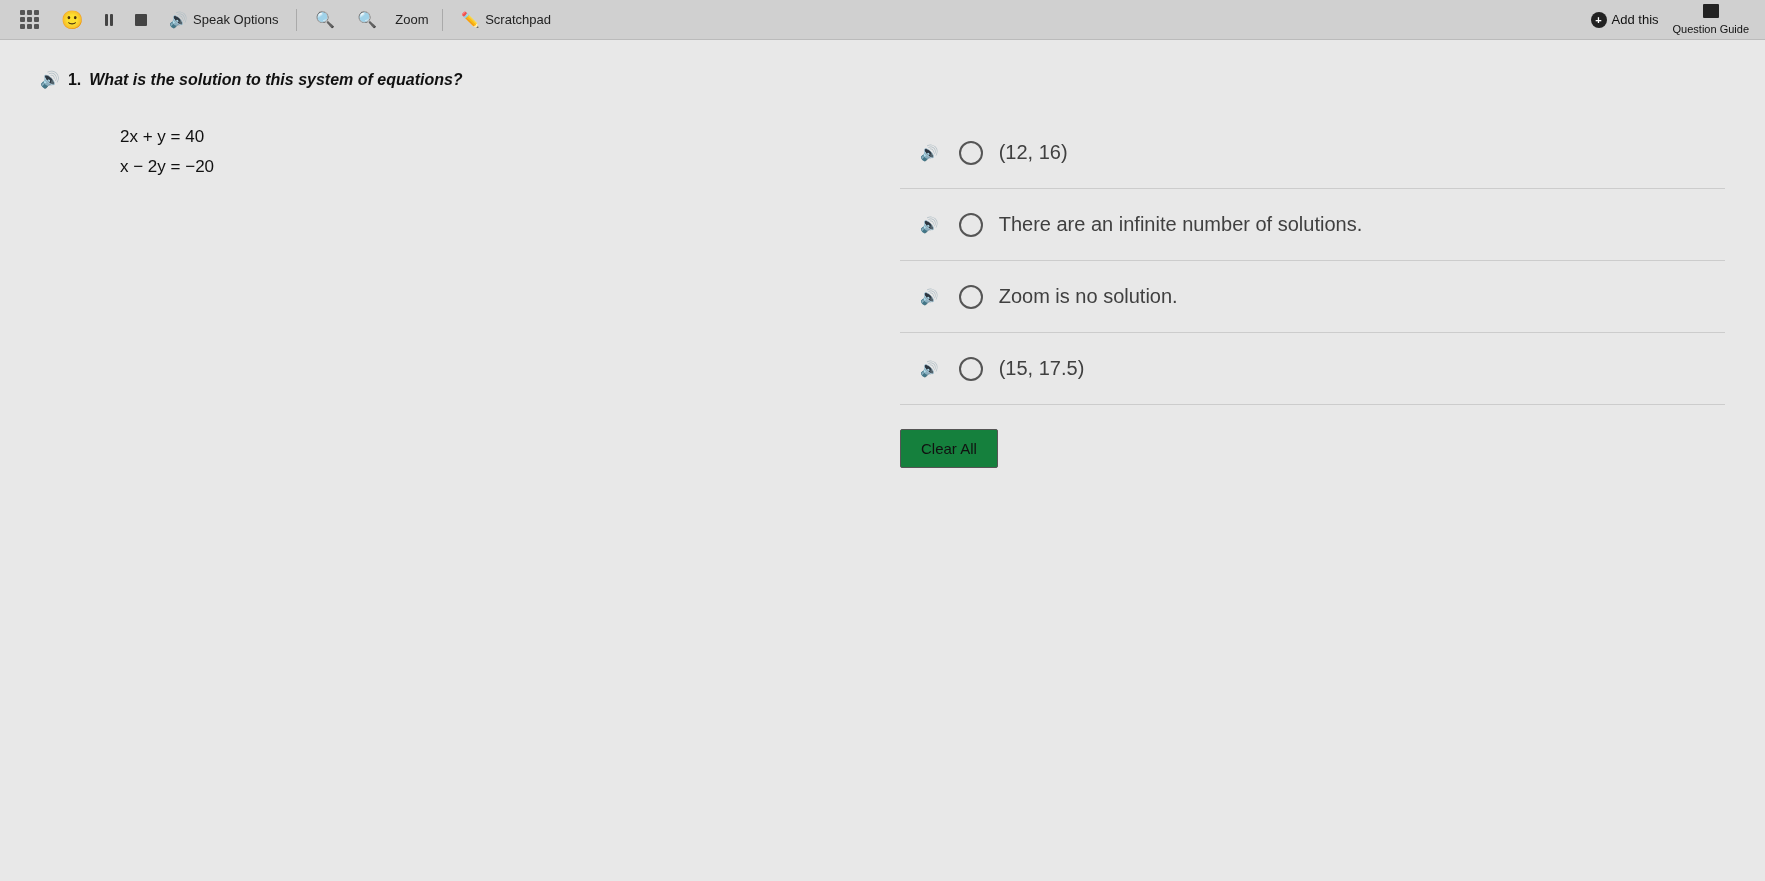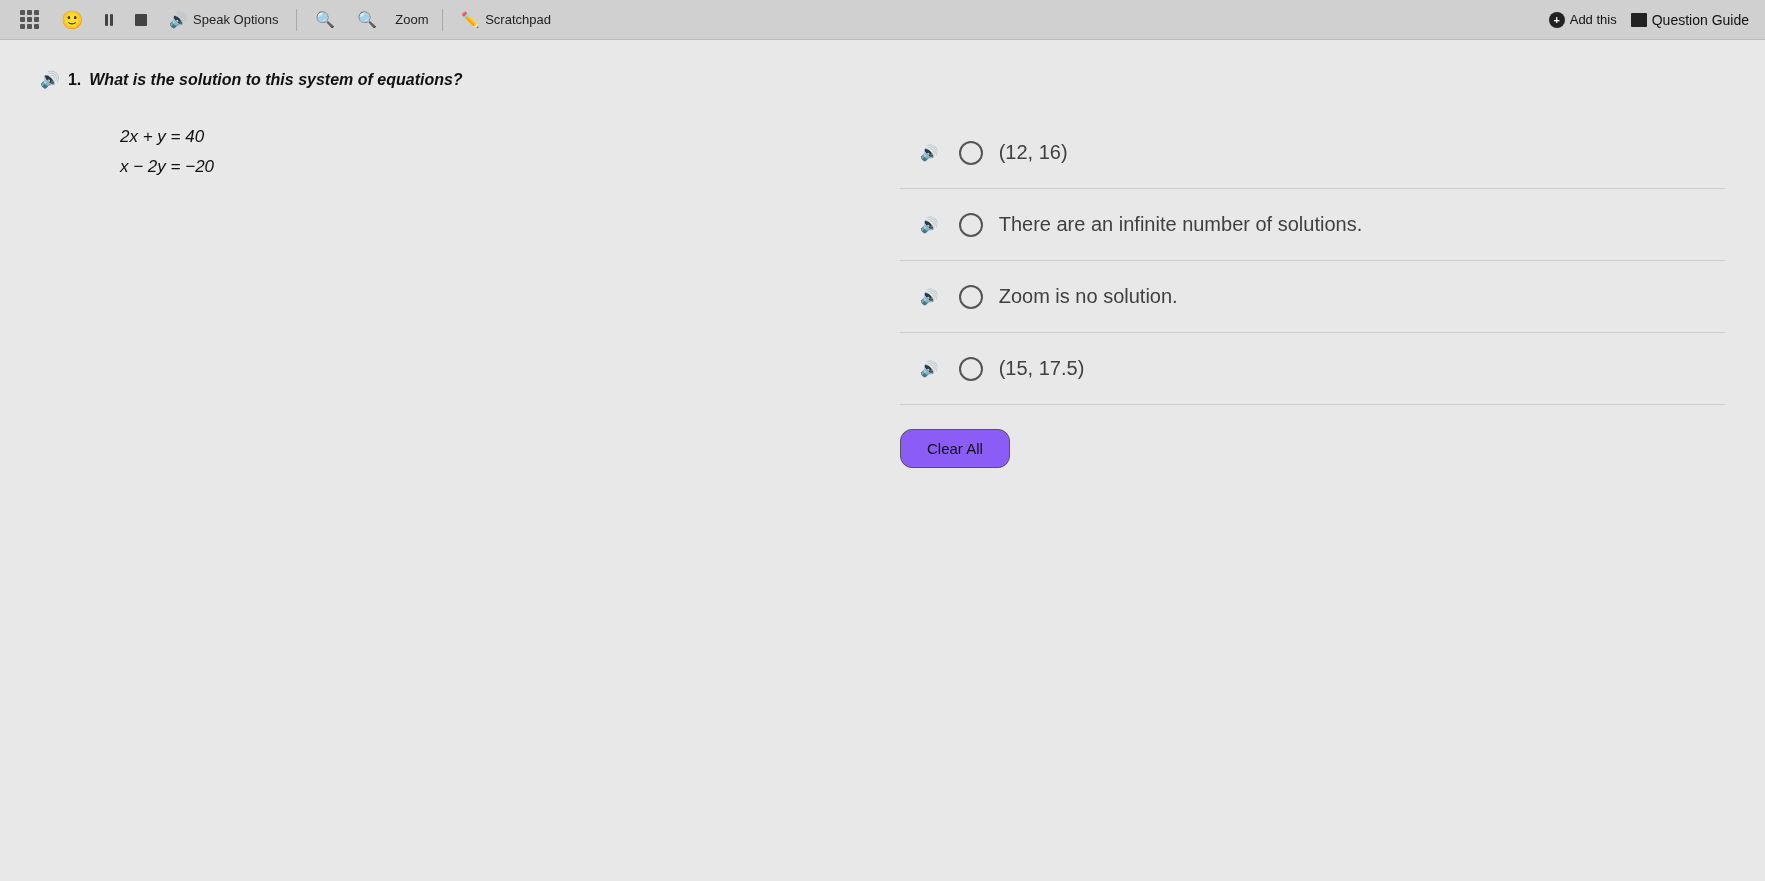--- a/index.html
+++ b/index.html
@@ -128,21 +128,20 @@
     .equations-section {
       flex: 0 0 860px;
       padding-left: 80px;
       padding-top: 10px;
     }
 
     .equation {
       font-size: 17px;
       color: #111;
       margin-bottom: 10px;
-      font-style: italic;
     }
 
     
     .answers-section {
       flex: 1;
       display: flex;
       flex-direction: column;
     }
 
     .answer-option {
@@ -189,26 +188,26 @@
     }
 
     
     .clear-all-section {
       margin-top: 20px;
       padding-left: 0;
     }
 
     .clear-all-btn {
       border: 1.5px solid #555;
-      background-color: #8b5cf6;
-      padding: 10px 26px;
+      background-color: #15803d;
+      padding: 10px 20px;
       font-size: 15px;
       color: #111;
       cursor: pointer;
-      border-radius: 12px;
+      border-radius: 2px;
     }
 
     
     .add-note-btn {
       display: flex;
       align-items: center;
       gap: 5px;
       font-size: 13px;
       color: #111;
       cursor: pointer;
@@ -226,25 +225,26 @@
       align-items: center;
       justify-content: center;
       font-size: 11px;
       font-weight: bold;
     }
 
     .question-guide-btn {
       display: flex;
       align-items: center;
       gap: 5px;
-      font-size: 14px;
+      font-size: 11px;
       color: #111;
       cursor: pointer;
       background: none;
       border: none;
+      flex-direction: column;
     }
 
     .book-icon {
       width: 16px;
       height: 14px;
       background-color: #222;
       border-radius: 1px;
       position: relative;
     }
   </style>

